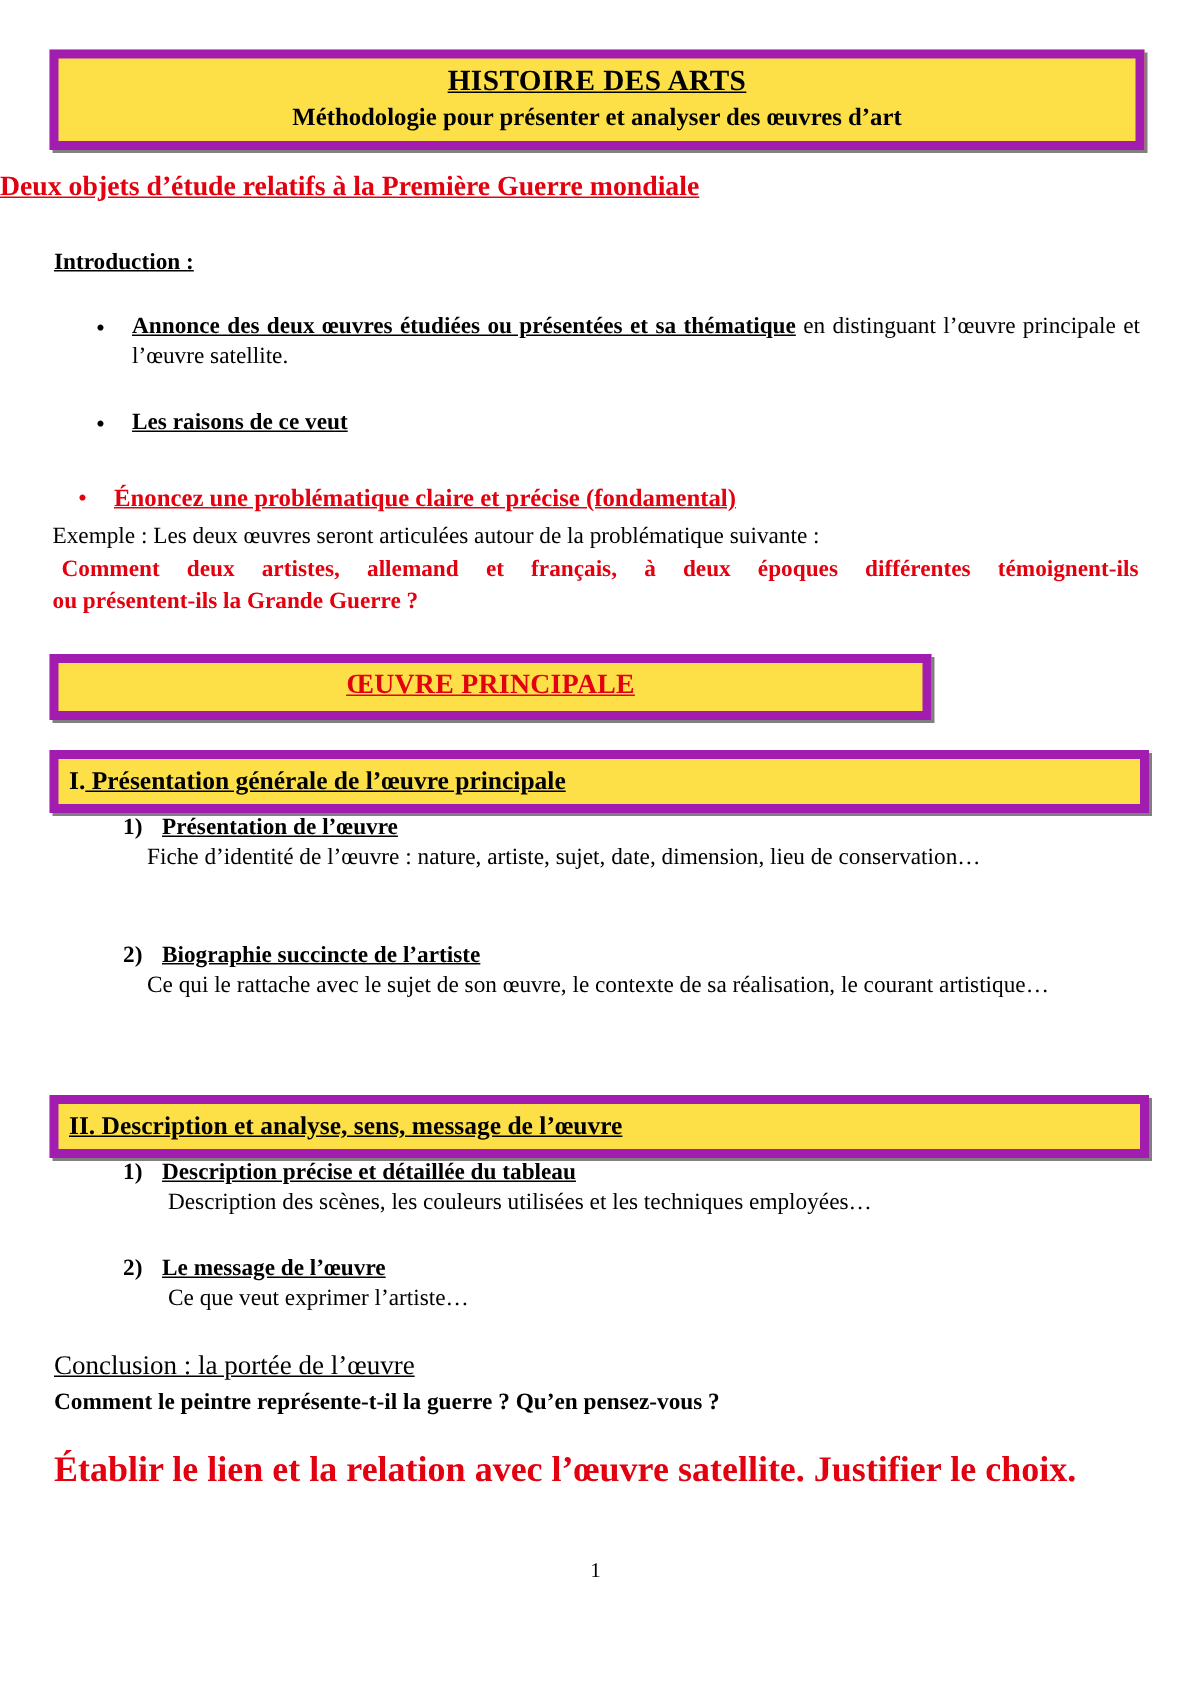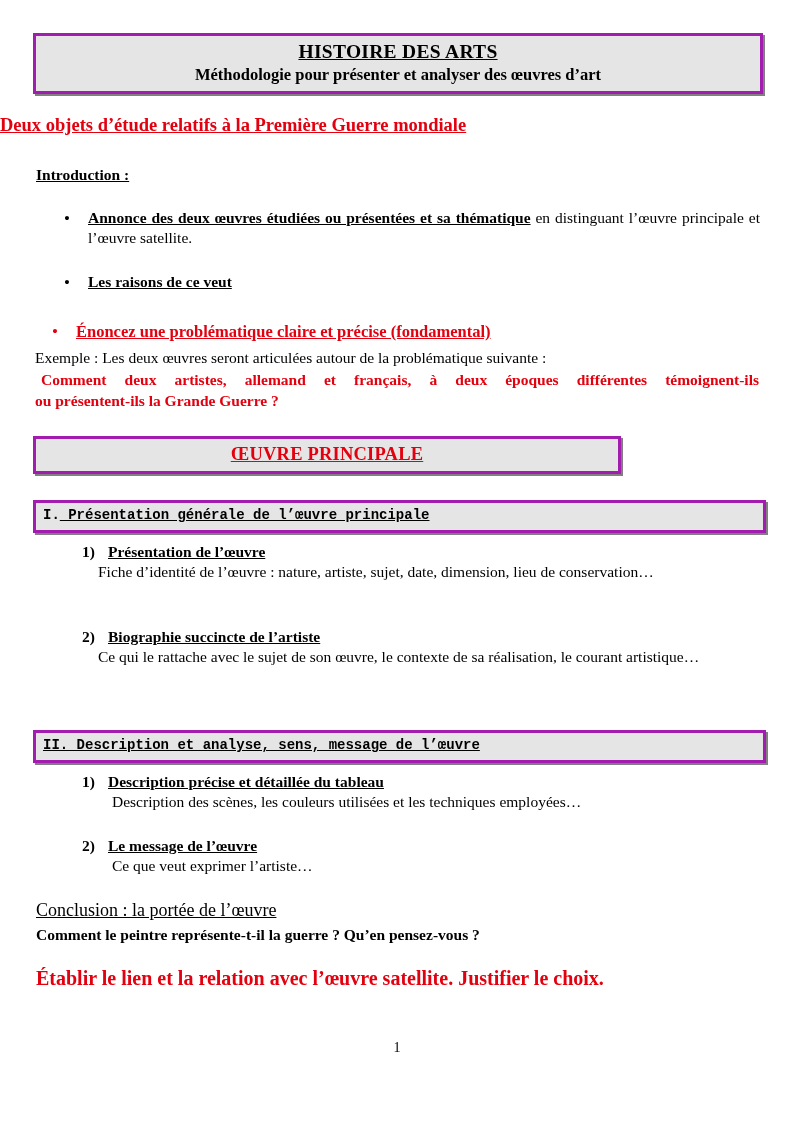--- a/index.html
+++ b/index.html
@@ -19,22 +19,22 @@
     position: absolute;
     left: 0; top: 0;
     width: 794px;
     height: 1123px;
     padding: 0;
   }
 
   
   .boxed {
     position: absolute;
-    border: 3px solid #a21caf;
-    background: #e5e5e5;
+    border: 6px solid #a21caf;
+    background: #fde047;
     box-shadow: 2px 2px 0 0 #808080;
     box-sizing: border-box;
   }
 
   .title-box {
     left: 33px;
     top: 33px;
     width: 730px;
     padding: 4px 6px 6px 6px;
     text-align: center;
@@ -152,24 +152,23 @@
 
   .sec-box {
     left: 33px;
     width: 733px;
     padding: 4px 6px 5px 7px;
     text-align: left;
   }
   .sec1 { top: 500px; }
   .sec2 { top: 730px; }
   .sec-text {
-    font-size: 14px;
+    font-size: 17px;
     font-weight: bold;
     line-height: 1.25;
-    font-family: Liberation Mono, monospace;
   }
   .sec-text .num-plain { text-decoration: none; }
   .sec-text .uline { text-decoration: underline; }
 
   
   .num-item {
     position: absolute;
     width: 690px;
   }
   .num-row {
@@ -218,21 +217,21 @@
     position: absolute;
     left: 36px;
     top: 926px;
     font-size: 15.5px;
     font-weight: bold;
   }
   .final-red {
     position: absolute;
     left: 36px;
     top: 967px;
-    font-size: 20px;
+    font-size: 24px;
     font-weight: bold;
     color: #e3000f;
   }
 
   .page-number {
     position: absolute;
     left: 0;
     top: 1040px;
     width: 794px;
     text-align: center;

